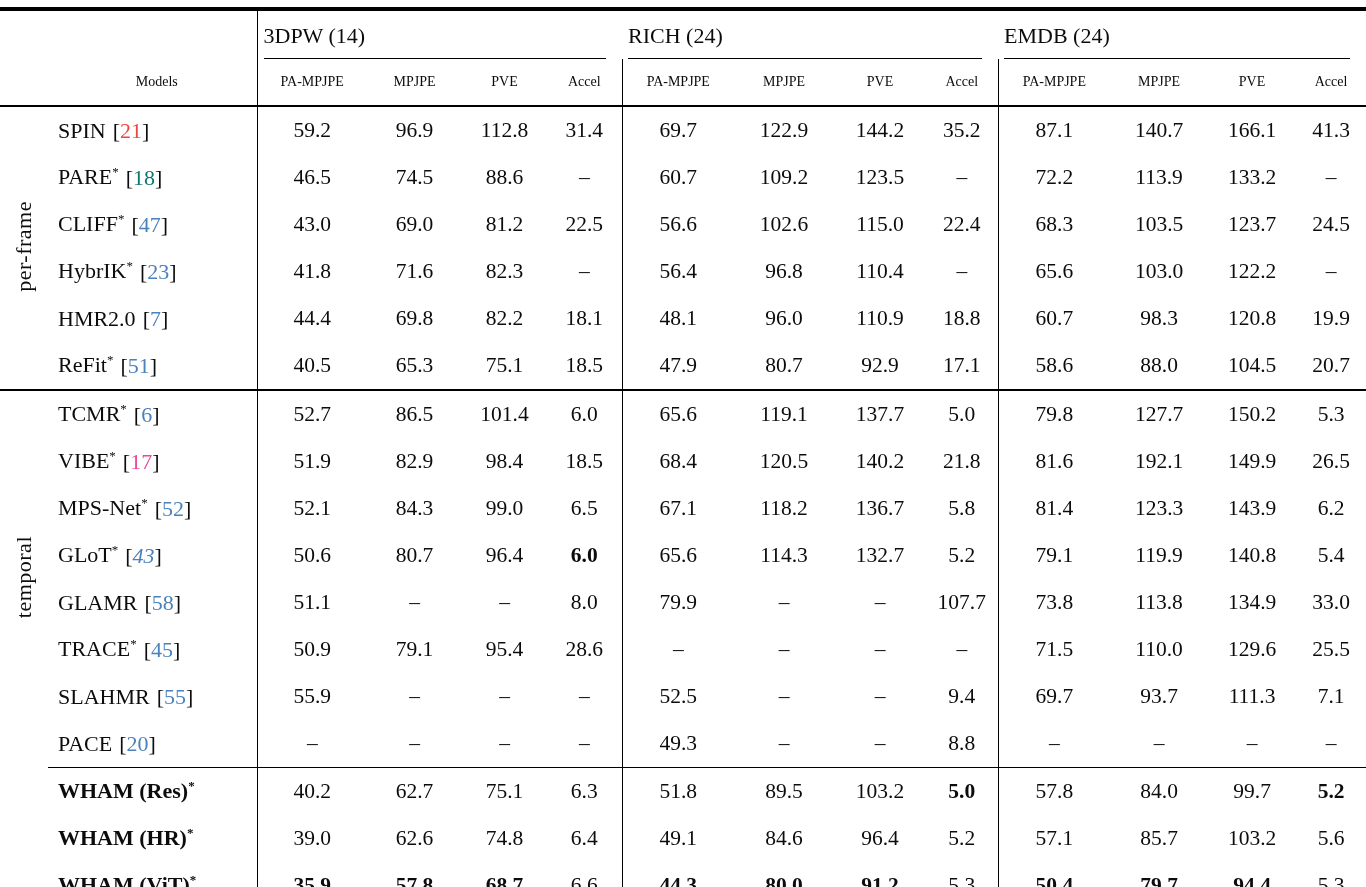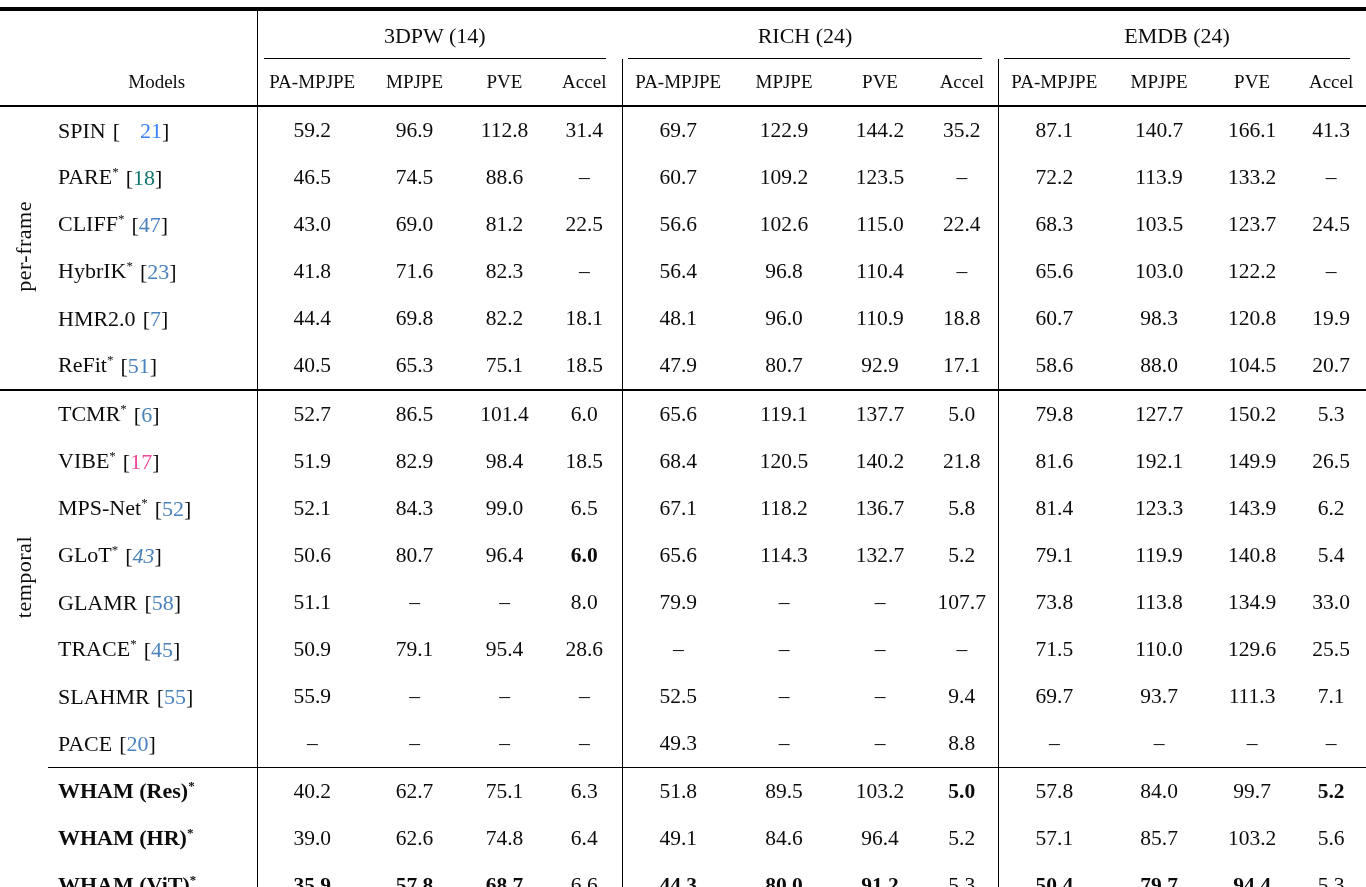--- a/index.html
+++ b/index.html
@@ -17,27 +17,27 @@
     border-bottom:4px solid #000;
   }
   
   th{font-weight:normal;}
   tr.ds-row th{padding:0;}
   th.ds{vertical-align:bottom;}
   .ds-line{
     margin:0 16px 0 6px;
     padding:12px 0 9px 0;
     border-bottom:1.4px solid #000;
-    text-align:center;
+    text-align:left;
     font-size:22px;
   }
   th.corner{border:none;}
   tr.metric-row th{
     height:44px;
-    font-size:19px;
+    font-size:14px;
     text-align:center;
     border-bottom:2.6px solid #000;
     white-space:nowrap;
     margin-left:12px;
   }
   th.models-h{
     text-align:left;
     padding-left:58px;
     font-size:22px;
   }
@@ -121,21 +121,21 @@
         <th>Accel</th>
         <th class="bl">PA-MPJPE</th>
         <th>MPJPE</th>
         <th>PVE</th>
         <th>Accel</th>
       </tr>
     </thead>
     <tbody>
         <tr>
           <td class="group-cell" rowspan="6"><span class="vlabel">per-frame</span></td>
-          <td class="model-cell"><span class="mname">SPIN</span><span class="cite"><span class="bk">[</span><span class="cnum" style="color: #3b82f6; margin-left: 20px;">21</span><span class="bk">]</span></span></td>
+          <td class="model-cell"><span class="mname">SPIN</span><span class="cite"><span class="bk">[</span><span class="cnum" style="color: #ef4444;">21</span><span class="bk">]</span></span></td>
           <td class="val bl">59.2</td>
           <td class="val">96.9</td>
           <td class="val">112.8</td>
           <td class="val">31.4</td>
           <td class="val bl">69.7</td>
           <td class="val">122.9</td>
           <td class="val">144.2</td>
           <td class="val">35.2</td>
           <td class="val bl">87.1</td>
           <td class="val">140.7</td>

